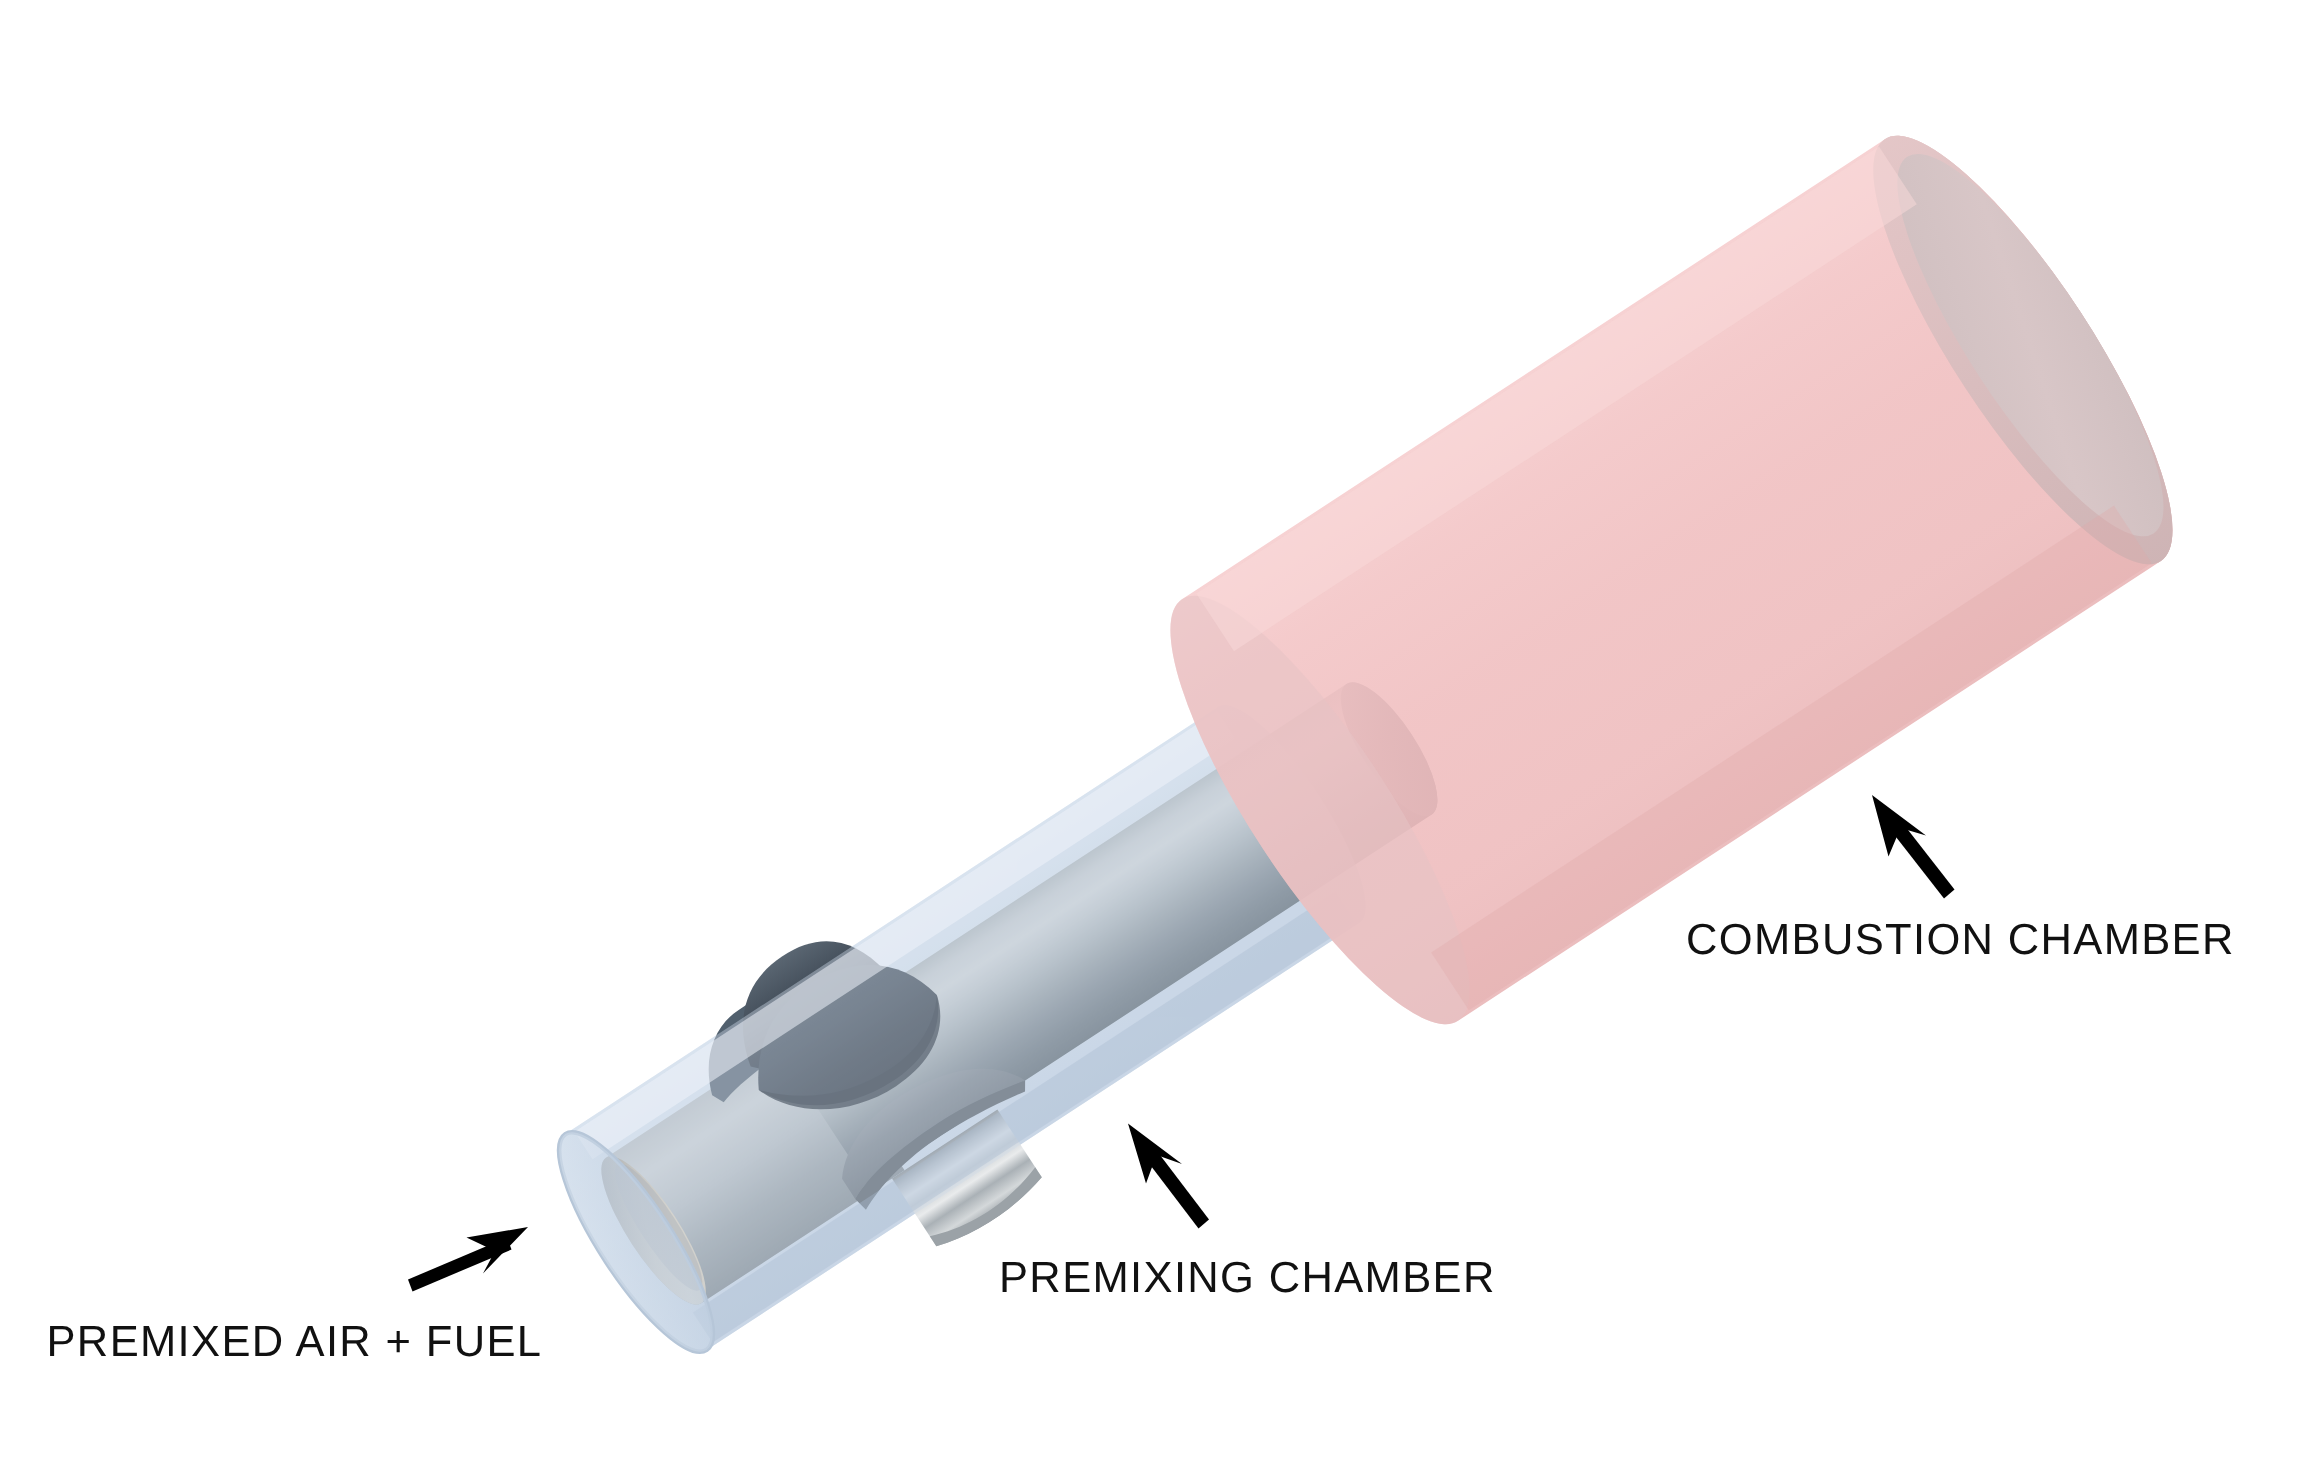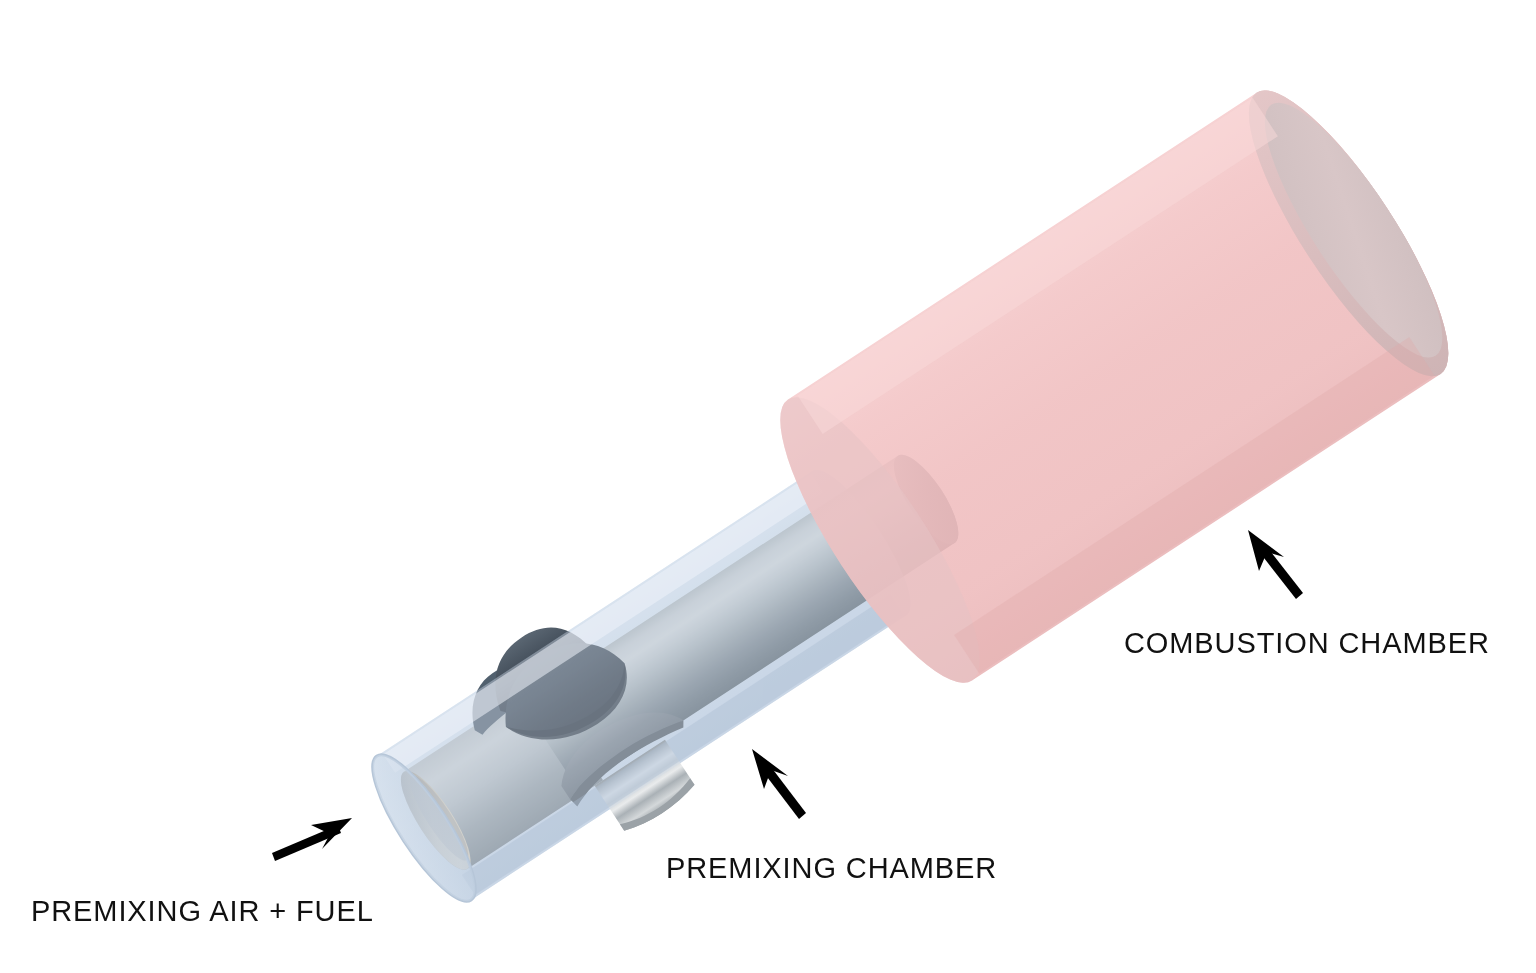--- a/index.html
+++ b/index.html
@@ -26,21 +26,20 @@
   }
   .callout-label {
     position: absolute;
     white-space: nowrap;
     color: #111111;
     font-family: "Liberation Sans", sans-serif;
     font-size: 29px;
     font-weight: 400;
     letter-spacing: 0.9px;
     line-height: 1;
-    margin-top: 16px;
     -webkit-font-smoothing: antialiased;
   }
   #label-premixed-air-fuel { left: 31px;  top: 881px; }
   #label-premixing-chamber { left: 666px; top: 838px; text-align: right; }
   #label-combustion-chamber { left: 1124px; top: 613px; }
 </style>
 </head>
 <body>
 
 <div id="stage">
@@ -233,19 +232,19 @@
         <path d="M 752,749 L 764,789 L 771,770 L 788,776 Z"></path>
       </g>
 
       <g>
         <path d="M 1303,593 L 1264,543 L 1257,549 L 1296,599 Z"></path>
         <path d="M 1248,530 L 1259,571 L 1267,552 L 1284,557 Z"></path>
       </g>
     </g>
   </svg>
 
-  <div class="callout-label" id="label-premixed-air-fuel">PREMIXING AIR + FUEL</div>
+  <div class="callout-label" id="label-premixed-air-fuel">PREMIXED AIR + FUEL</div>
 
   <div class="callout-label" id="label-premixing-chamber">PREMIXING CHAMBER</div>
 
   <div class="callout-label" id="label-combustion-chamber">COMBUSTION CHAMBER</div>
 
 </div>
 
 </body></html>

